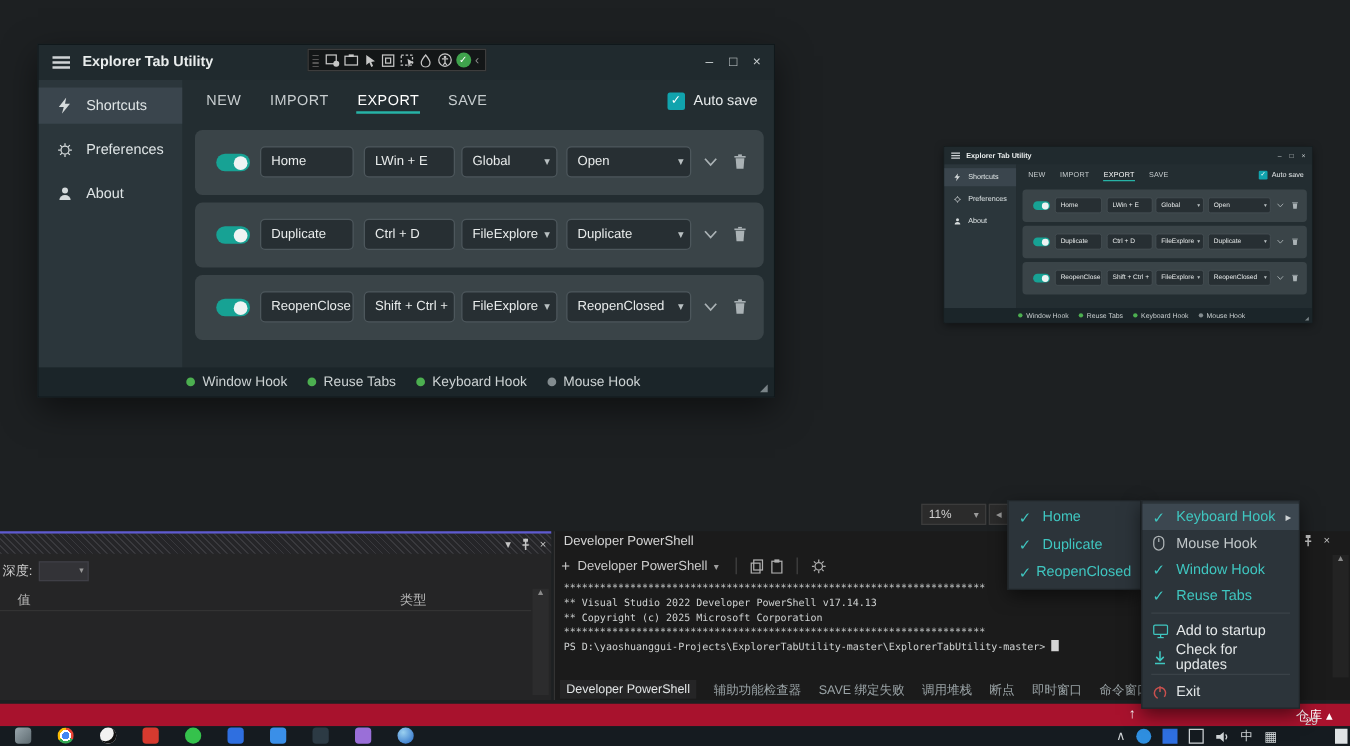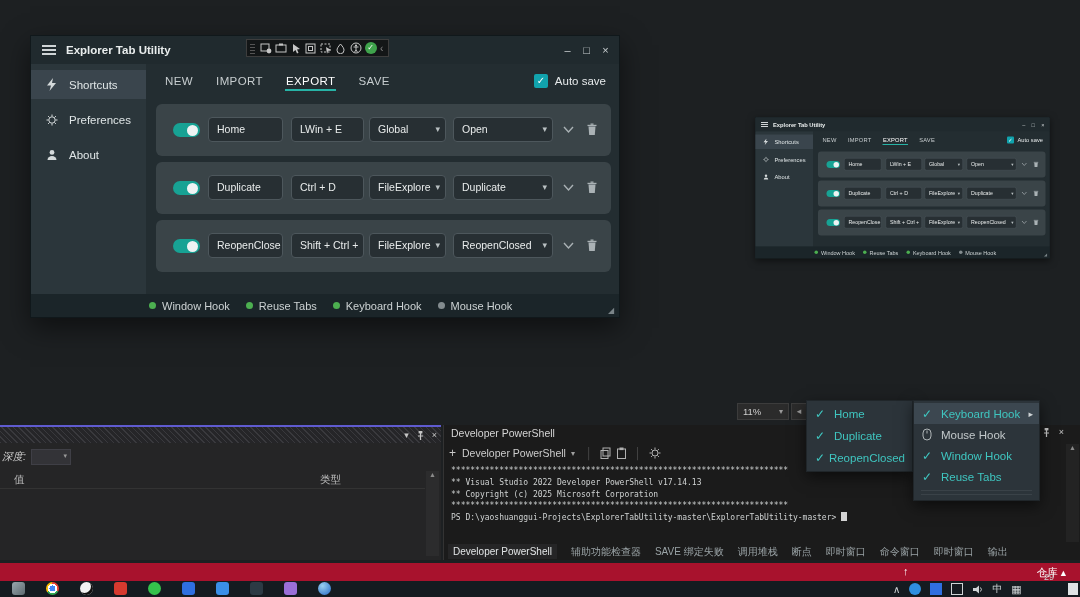--- a/index.html
+++ b/index.html
@@ -80,21 +80,21 @@
 
   
   .watch-panel { position:absolute; left:0; top:425px; width:441px; height:135px; background:#252526;
     border-top:2px solid #5f5bd0; }
   .watch-title { height:16px;
     background:repeating-linear-gradient(45deg,#39393d 0 1px,#252528 1px 4px); position:relative; }
   .watch-title .ctrls { position:absolute; right:4px; top:0; height:16px; display:flex;
     align-items:center; color:#c5c5c5; }
   .watch-title .ctrls span { margin-left:7px; font-size:9px; }
   .watch-row { position:absolute; top:22px; left:2px; display:flex; align-items:center; }
-  .watch-row .lbl { color:#cfcfcf; font-size:10.5px;font-style:italic; }
+  .watch-row .lbl { color:#cfcfcf; font-size:10.5px; }
   .watch-dd { width:40px; height:16px; background:#333337; border:1px solid #3f3f46;
     margin-left:5px; position:relative; }
   .watch-dd .arr { position:absolute; right:3px; top:2px; font-size:7px; color:#999; }
   .watch-head { position:absolute; top:46px; left:0; right:16px; height:16px;
     border-bottom:1px solid #333; }
   .watch-head span { position:absolute; color:#b8b8b8; font-size:10.5px; }
   .watch-scroll { position:absolute; right:2px; top:44px; bottom:4px; width:13px; background:#2c2c2d;
     color:#8a8a8a; font-size:7px; text-align:center; }
 
   
@@ -656,14 +656,42 @@
     </div>
   <div class="m-item teal">
     <span class="ic">✓</span>
     <span>Window Hook</span>
     </div>
   <div class="m-item teal">
     <span class="ic">✓</span>
     <span>Reuse Tabs</span>
     </div>
   <div class="m-sep"></div>
+  <div class="m-item">
+    <span class="ic ic-teal">
+        <svg width="13" height="12">
+          <rect x="1" y="1" width="11" height="7.5" rx="1" fill="none" stroke="#3fc6c0"></rect>
+          <line x1="6.5" y1="8.5" x2="6.5" y2="10.5" stroke="#3fc6c0"></line>
+          <line x1="4" y1="11" x2="9" y2="11" stroke="#3fc6c0"></line>
+        </svg>
+      </span>
+    <span>Add to startup</span>
+    </div>
+  <div class="m-item">
+    <span class="ic ic-teal">
+        <svg width="12" height="12">
+          <path d="M6 1 v7 M3 5.5 L6 8.5 L9 5.5" fill="none" stroke="#3fc6c0" stroke-width="1.2"></path>
+          <line x1="2" y1="10.8" x2="10" y2="10.8" stroke="#3fc6c0" stroke-width="1.2"></line>
+        </svg>
+      </span>
+    <span>Check for updates</span>
+    </div>
   <div class="m-sep"></div>
+  <div class="m-item">
+    <span class="ic">
+        <svg width="12" height="12">
+          <circle cx="6" cy="6.5" r="4.5" fill="none" stroke="#c9504e" stroke-width="1.2" stroke-dasharray="22 6" transform="rotate(115 6 6.5)"></circle>
+          <line x1="6" y1="1" x2="6" y2="5.5" stroke="#c9504e" stroke-width="1.2"></line>
+        </svg>
+      </span>
+    <span>Exit</span>
+    </div>
 </div>
 
 </body></html>

